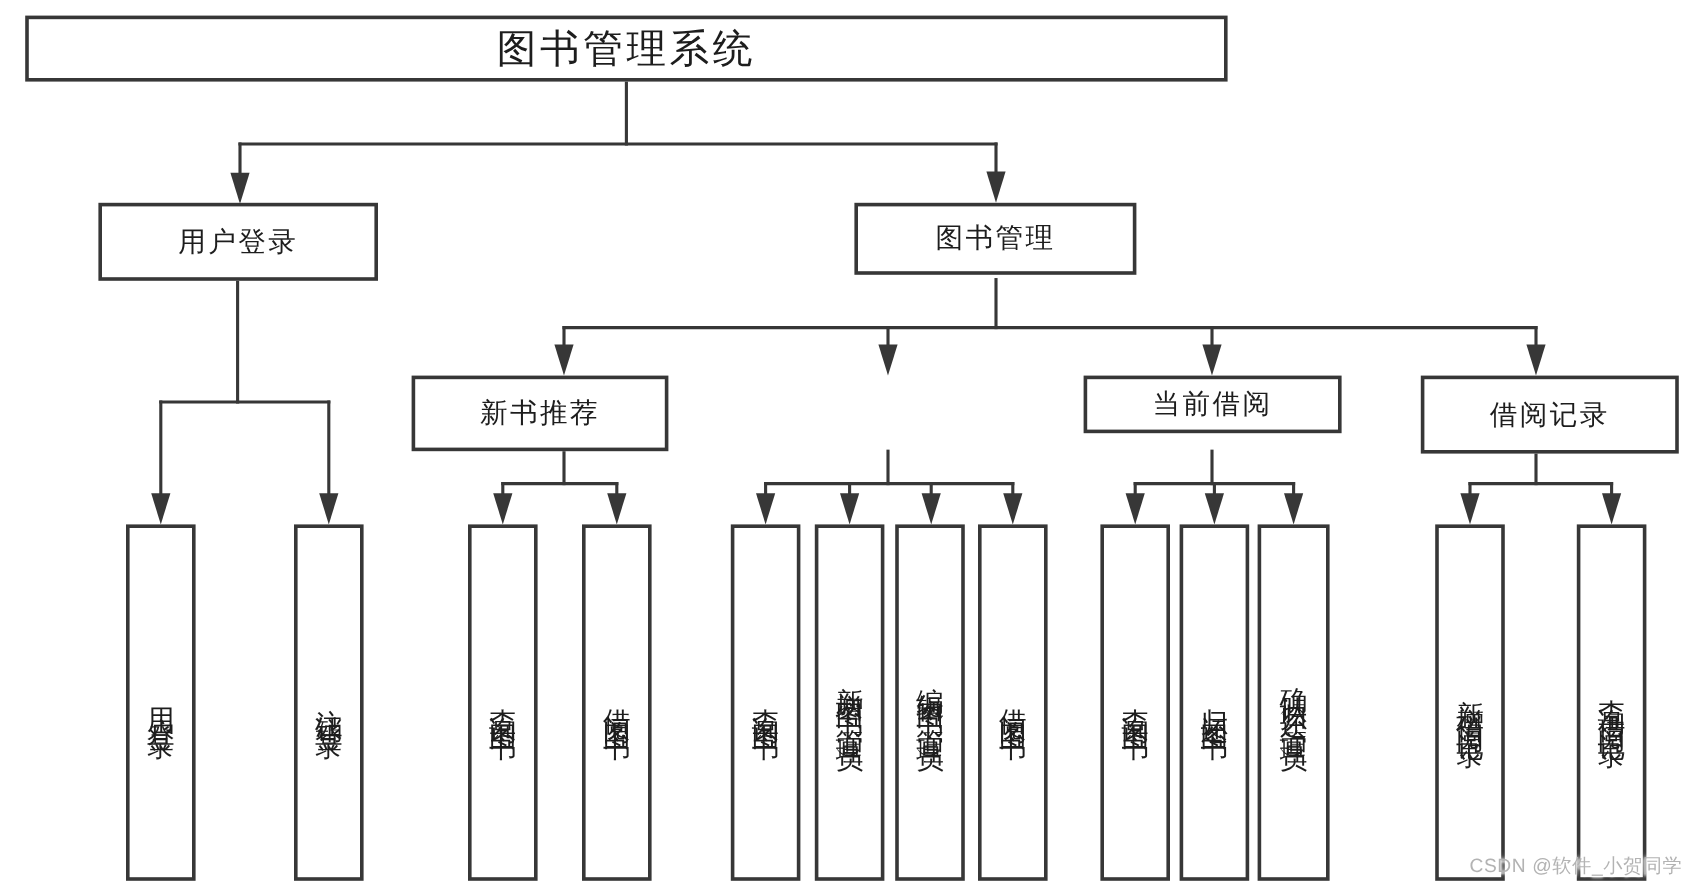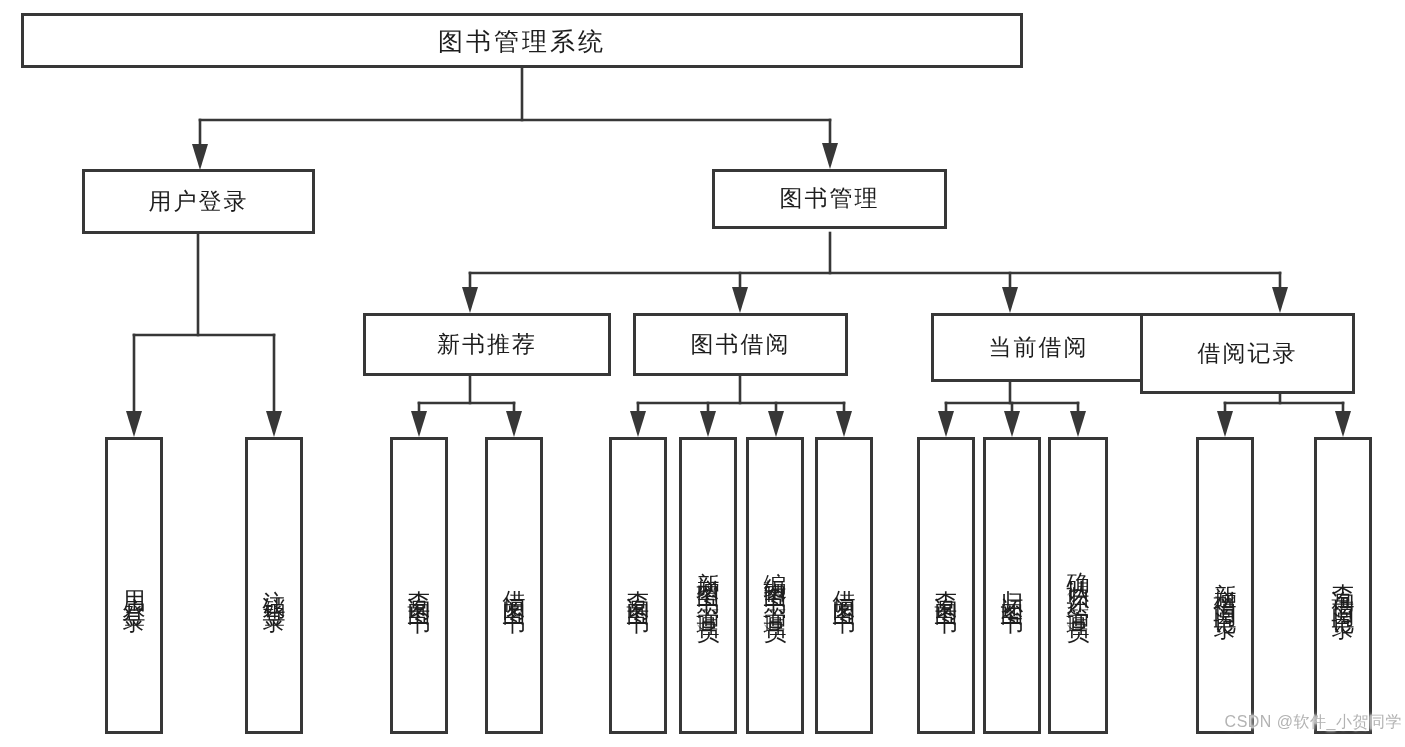--- a/index.html
+++ b/index.html
@@ -20,21 +20,21 @@
   .wires{position:absolute;left:0;top:0;z-index:0;}
   .node{
     position:absolute;
     box-sizing:border-box;
     background:#fff;
     border:3px solid var(--line);
     display:flex;align-items:center;justify-content:center;
     font-size:23px;letter-spacing:2px;line-height:1.2;
     z-index:1;white-space:nowrap;
   }
-  .node.root{font-size:25px;letter-spacing:3px;}
+  .node.root{font-size:33px;letter-spacing:3px;}
   .leaf{
     position:absolute;
     box-sizing:border-box;
     background:#fff;
     border:3px solid var(--line);
     top:437px;width:58px;height:297px;
     display:flex;align-items:center;justify-content:center;
     writing-mode:vertical-rl;
     text-orientation:mixed;
     font-size:23px;letter-spacing:7px;line-height:1;
@@ -118,24 +118,23 @@
       <polygon points="1217,411 1233,411 1225,437"></polygon>
       <polygon points="1335,411 1351,411 1343,437"></polygon>
     </g>
   </svg>
 
   <div class="node root" style="left:21px;top:13px;width:1002px;height:55px;">图书管理系统</div>
 
   <div class="node" style="left:82px;top:169px;width:233px;height:65px;">用户登录</div>
   <div class="node" style="left:712px;top:169px;width:235px;height:60px;">图书管理</div>
 
-  <div class="node" style="left:363px;top:313px;width:248px;height:63px;">新书推荐</div>
-  <div class="node" style="left:633px;top:313px;width:215px;height:63px;">图书借阅</div>
-  <div class="node" style="left:903px;top:313px;width:215px;height:69px;margin-left:28px;">当前借阅</div>
-  <div class="node" style="left:1140px;top:313px;width:215px;height:81px;">借阅记录</div>
+  <div class="node" style="left:343px;top:313px;width:214px;height:63px;">新书推荐</div>
+  <div class="node" style="left:903px;top:313px;width:215px;height:48px;">当前借阅</div>
+  <div class="node" style="left:1184px;top:313px;width:215px;height:65px;">借阅记录</div>
 
   <div class="leaf" style="left:105px;">用户登录</div>
   <div class="leaf" style="left:245px;">注销登录</div>
 
   <div class="leaf" style="left:390px;">查询图书</div>
   <div class="leaf" style="left:485px;">借阅图书</div>
 
   <div class="leaf" style="left:609px;">查询图书</div>
   <div class="leaf" style="left:679px;">新增图书（管理员）</div>
   <div class="leaf" style="left:746px;">编辑图书（管理员）</div>

